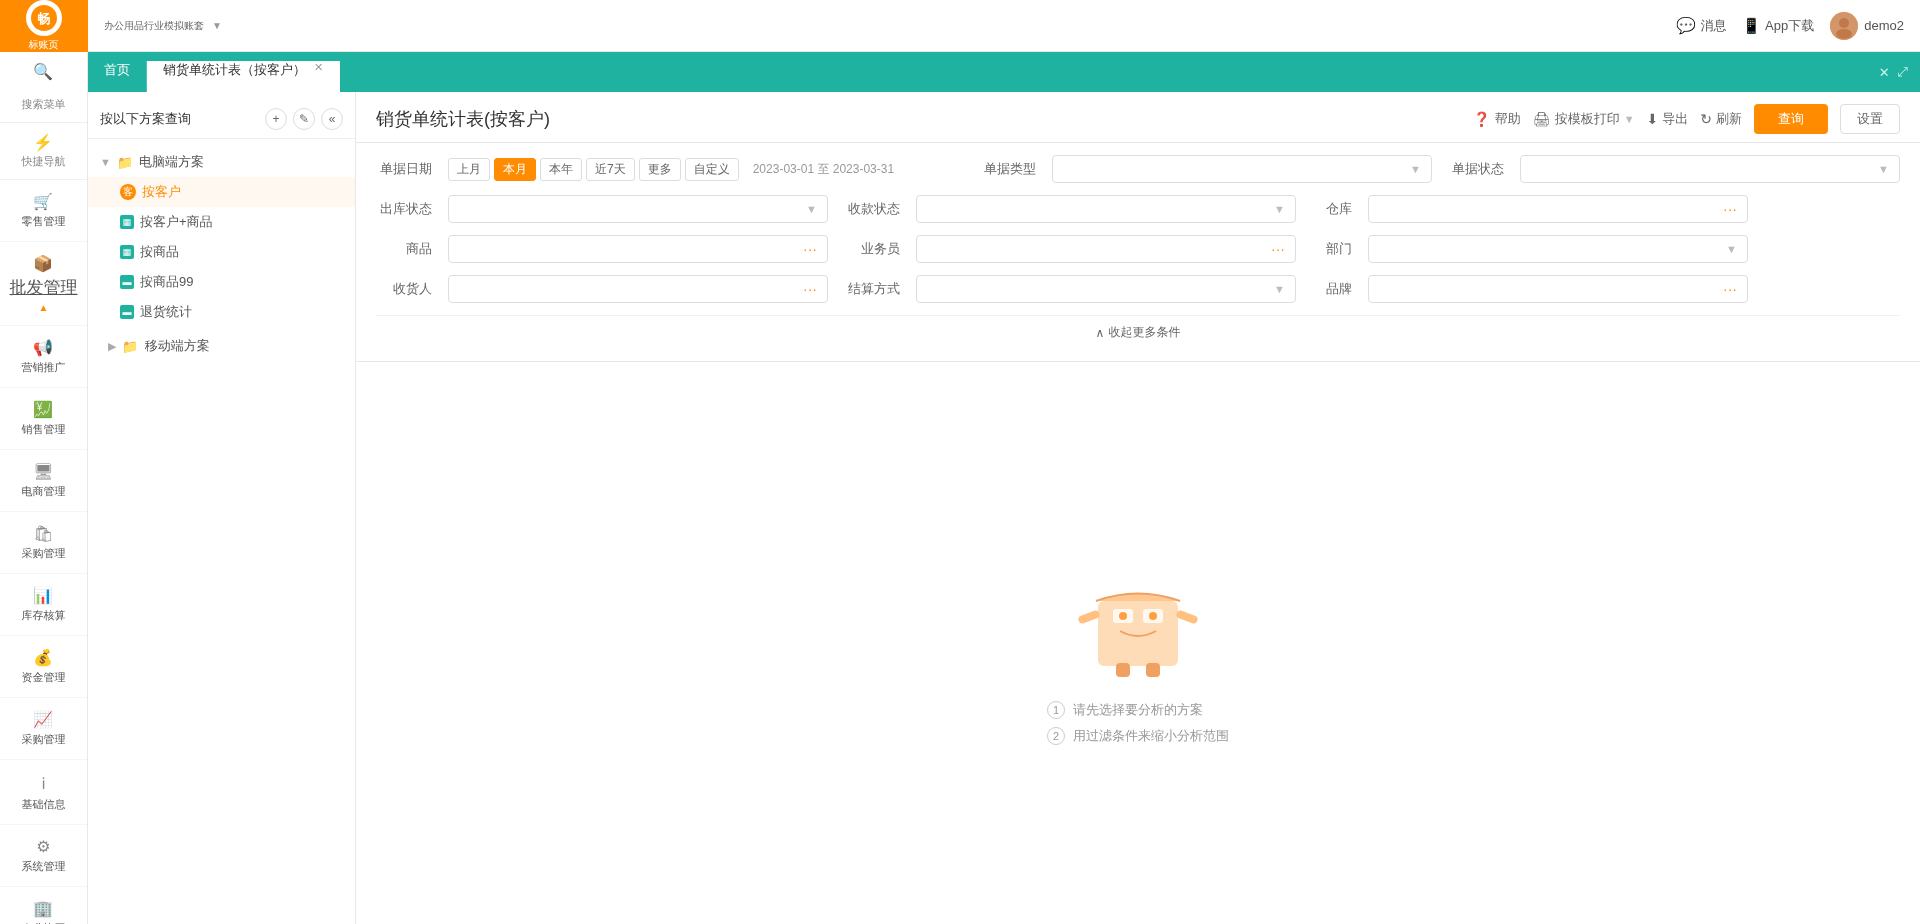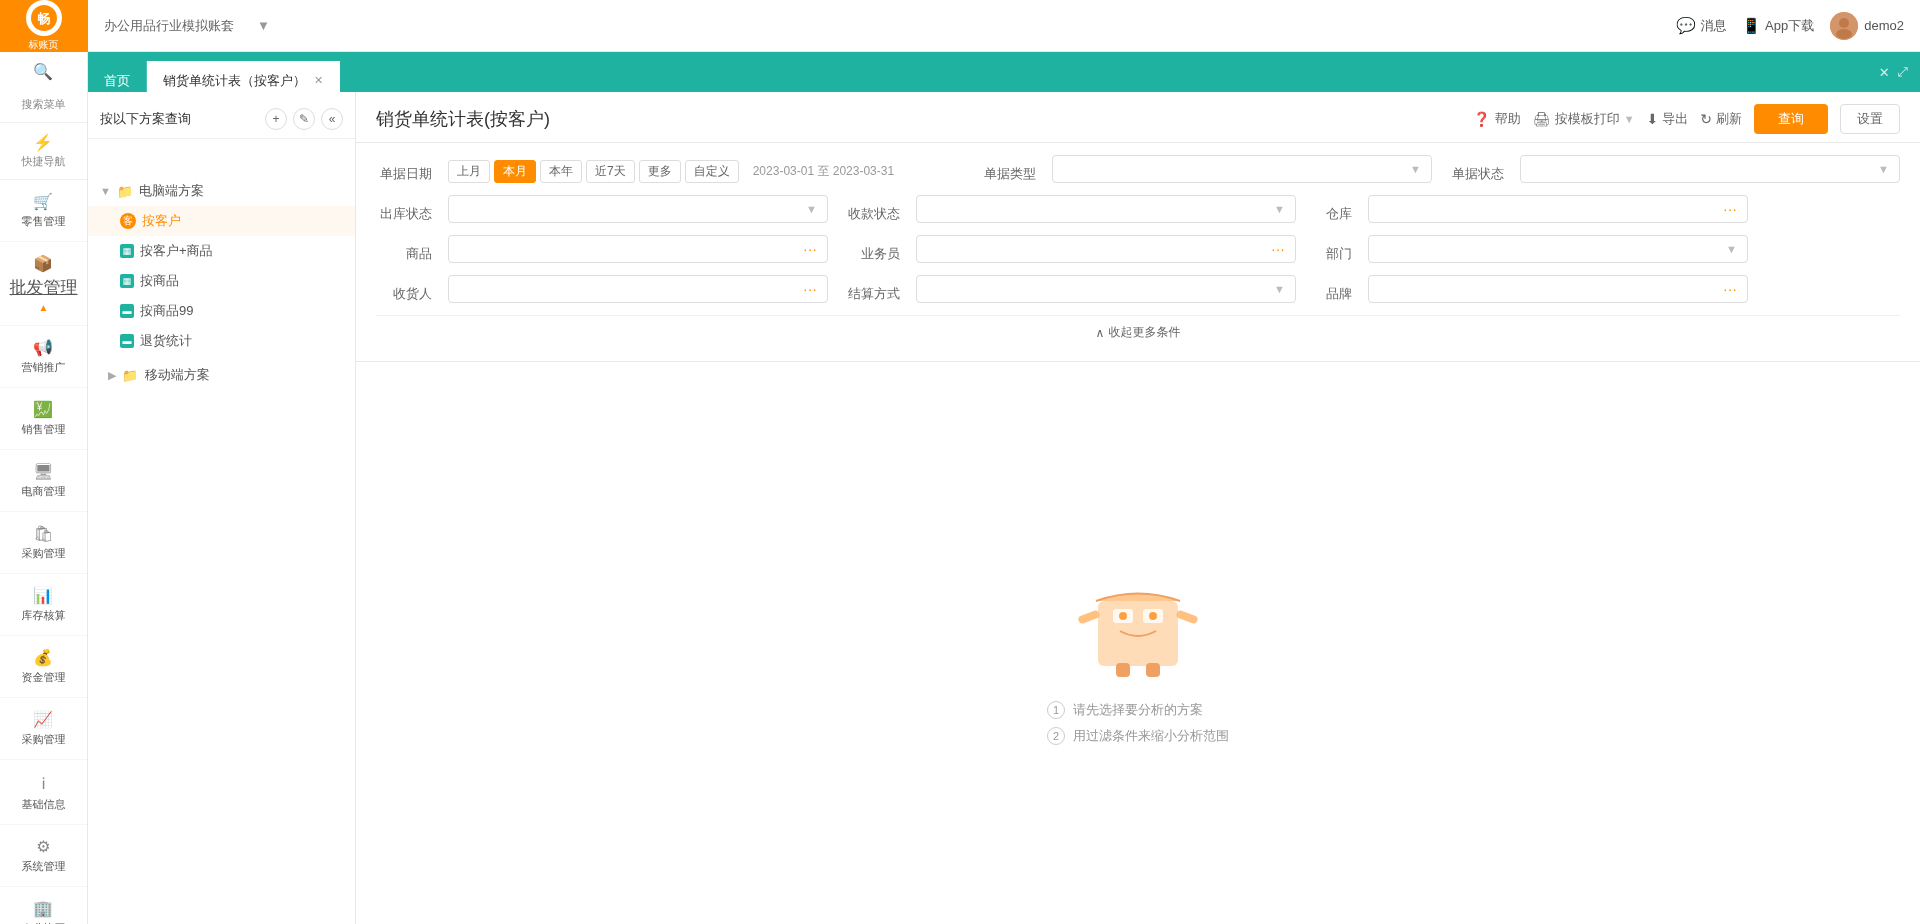--- a/index.html
+++ b/index.html
@@ -13,38 +13,38 @@
     .sidebar-search { padding: 10px 8px; width: 100%; text-align: center; cursor: pointer; color: #666; font-size: 12px; border-bottom: 1px solid #f0f0f0; }
     .sidebar-nav { padding: 10px 8px; width: 100%; text-align: center; cursor: pointer; color: #666; font-size: 12px; border-bottom: 1px solid #f0f0f0; }
     .sidebar-item { width: 100%; padding: 12px 4px; text-align: center; cursor: pointer; color: #555; font-size: 12px; display: flex; flex-direction: column; align-items: center; gap: 3px; border-bottom: 1px solid #f5f5f5; }
     .sidebar-item .si-icon { font-size: 16px; color: #888; }
 
     
     .main-area { flex: 1; display: flex; flex-direction: column; height: 924px; overflow: hidden; }
 
     
     .top-header { height: 52px; background: #fff; border-bottom: 1px solid #e8e8e8; display: flex; align-items: center; justify-content: space-between; padding: 0 16px; flex-shrink: 0; }
-    .header-left { display: flex; align-items: center; gap: 23px; color: #666; font-size: 13px; }
+    .header-left { display: flex; align-items: center; gap: 8px; color: #666; font-size: 10px; }
     .header-right { display: flex; align-items: center; gap: 16px; color: #555; font-size: 13px; }
     .header-btn { display: flex; align-items: center; gap: 4px; cursor: pointer; }
     .avatar { width: 28px; height: 28px; border-radius: 50%; background: #dda060; display: flex; align-items: center; justify-content: center; color: #fff; font-size: 11px; overflow: hidden; }
 
     
     .tab-bar { height: 40px; background: #20b2a0; display: flex; align-items: center; padding: 0 0; flex-shrink: 0; }
-    .tab-item { height: 40px; padding: 0 16px; display: flex; align-items: center; gap: 8px; cursor: pointer; font-size: 13px; color: rgba(255,255,255,0.8); border-right: 1px solid rgba(255,255,255,0.2); margin-top: 17px; }
+    .tab-item { height: 40px; padding: 0 16px; display: flex; gap: 8px; cursor: pointer; font-size: 13px; color: rgba(255,255,255,0.8); border-right: 1px solid rgba(255,255,255,0.2); margin-top: 17px; }
     .tab-item.active { background: #fff; color: #333; border-radius: 0; }
     .tab-item .tab-close { font-size: 11px; color: #999; cursor: pointer; }
     .tab-item.home { color: #fff; }
     .tab-maximize { margin-left: auto; display: flex; align-items: center; gap: 8px; padding-right: 12px; color: rgba(255,255,255,0.8); }
 
     
     .content { flex: 1; display: flex; overflow: hidden; background: #f0f2f5; }
 
     
-    .scheme-panel { width: 268px; background: #fff; border-right: 1px solid #e8e8e8; display: flex; flex-direction: column; flex-shrink: 0; padding-top: 8px; gap: 29px; }
+    .scheme-panel { width: 268px; background: #fff; border-right: 1px solid #e8e8e8; display: flex; flex-direction: column; flex-shrink: 0; padding-top: 8px; }
     .scheme-header { padding: 8px 12px; display: flex; align-items: center; justify-content: space-between; border-bottom: 1px solid #f0f0f0; }
     .scheme-title { font-size: 13px; color: #333; font-weight: 500; }
     .scheme-actions { display: flex; align-items: center; gap: 6px; }
     .scheme-action-btn { width: 22px; height: 22px; border-radius: 50%; border: 1px solid #ddd; display: flex; align-items: center; justify-content: center; cursor: pointer; color: #666; font-size: 12px; }
     .scheme-tree { padding: 8px 0; flex: 1; overflow-y: auto; }
     .tree-group { margin-bottom: 4px; }
     .tree-group-header { padding: 6px 12px; display: flex; align-items: center; gap: 6px; cursor: pointer; color: #555; font-size: 13px; }
     .tree-item { padding: 6px 12px 6px 32px; display: flex; align-items: center; gap: 6px; cursor: pointer; color: #555; font-size: 13px; }
     .tree-item.active { background: #fff8f0; color: #ff8c00; }
     .tree-item-icon { width: 16px; height: 16px; border-radius: 50%; background: #ff8c00; display: flex; align-items: center; justify-content: center; color: #fff; font-size: 10px; flex-shrink: 0; }
@@ -54,21 +54,21 @@
     .right-panel { flex: 1; display: flex; flex-direction: column; overflow: hidden; }
     .page-header { background: #fff; padding: 12px 20px 8px; border-bottom: 1px solid #e8e8e8; display: flex; align-items: center; justify-content: space-between; flex-shrink: 0; }
     .page-title { font-size: 18px; color: #333; font-weight: 500; }
     .page-actions { display: flex; align-items: center; gap: 12px; }
     .page-action-btn { display: flex; align-items: center; gap: 4px; color: #666; cursor: pointer; font-size: 13px; }
     .btn-primary { background: #ff8c00; color: #fff; border: none; border-radius: 4px; padding: 6px 20px; cursor: pointer; font-size: 13px; }
     .btn-default { background: #fff; color: #666; border: 1px solid #ddd; border-radius: 4px; padding: 5px 16px; cursor: pointer; font-size: 13px; }
 
     
     .filter-area { background: #fff; padding: 12px 20px; border-bottom: 1px solid #e8e8e8; flex-shrink: 0; }
-    .filter-row { display: flex; align-items: flex-end; gap: 16px; margin-bottom: 12px; }
+    .filter-row { display: flex; align-items: center; gap: 16px; margin-bottom: 12px; }
     .filter-row:last-child { margin-bottom: 0; }
     .filter-label { color: #666; font-size: 13px; white-space: nowrap; min-width: 56px; text-align: right; }
     .filter-control { display: flex; align-items: center; gap: 6px; flex: 1; }
     .date-shortcuts { display: flex; align-items: center; gap: 4px; }
     .date-btn { padding: 2px 8px; border: 1px solid #ddd; border-radius: 3px; cursor: pointer; font-size: 12px; color: #666; background: #fff; }
     .date-btn.active { background: #ff8c00; color: #fff; border-color: #ff8c00; }
     .date-range { font-size: 12px; color: #999; margin-left: 8px; }
     .select-control { border: 1px solid #ddd; border-radius: 4px; padding: 4px 10px; min-width: 180px; display: flex; align-items: center; justify-content: space-between; cursor: pointer; background: #fff; color: #999; font-size: 13px; }
     .select-control .chevron { color: #bbb; font-size: 11px; }
     .input-with-dots { border: 1px solid #ddd; border-radius: 4px; padding: 4px 10px; min-width: 200px; display: flex; align-items: center; justify-content: space-between; cursor: pointer; background: #fff; color: #999; }

